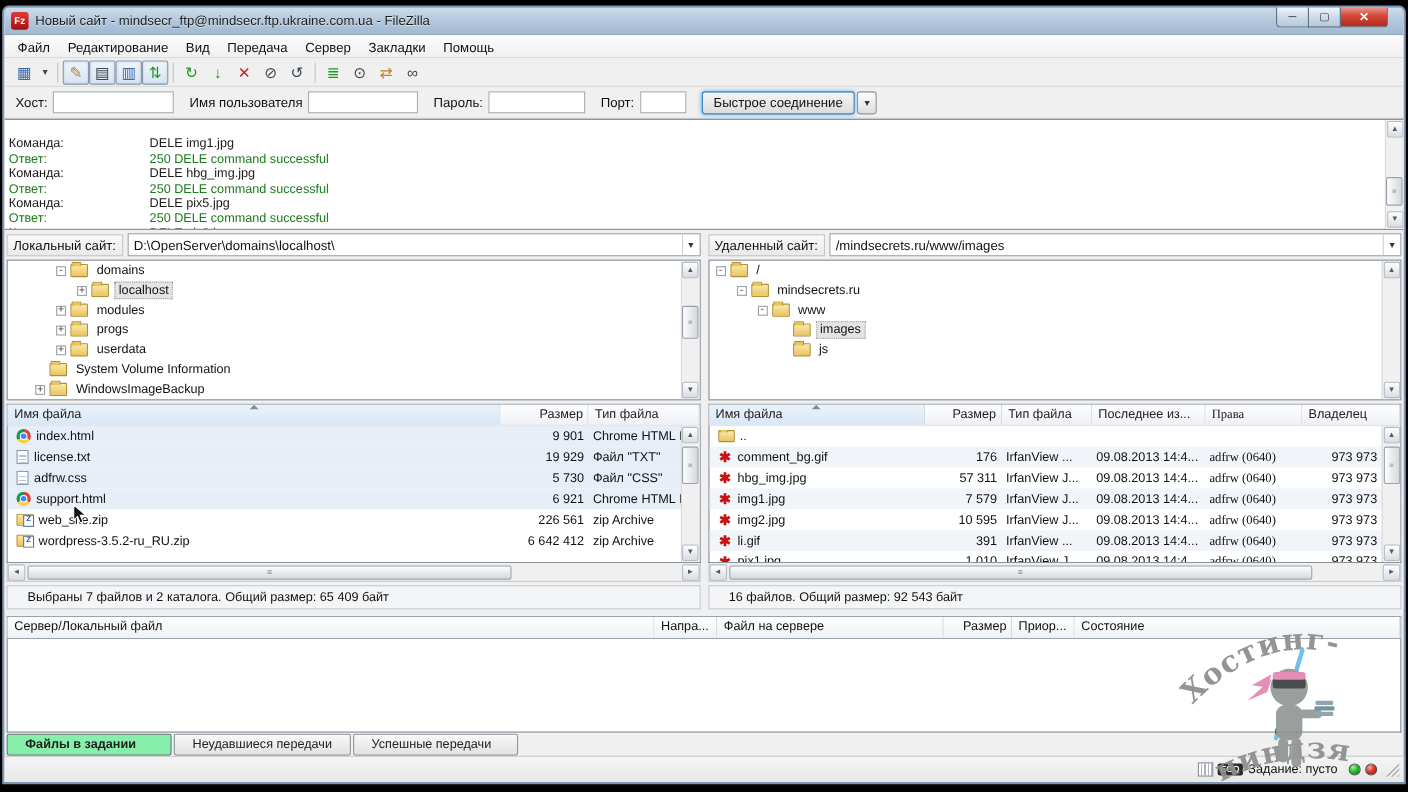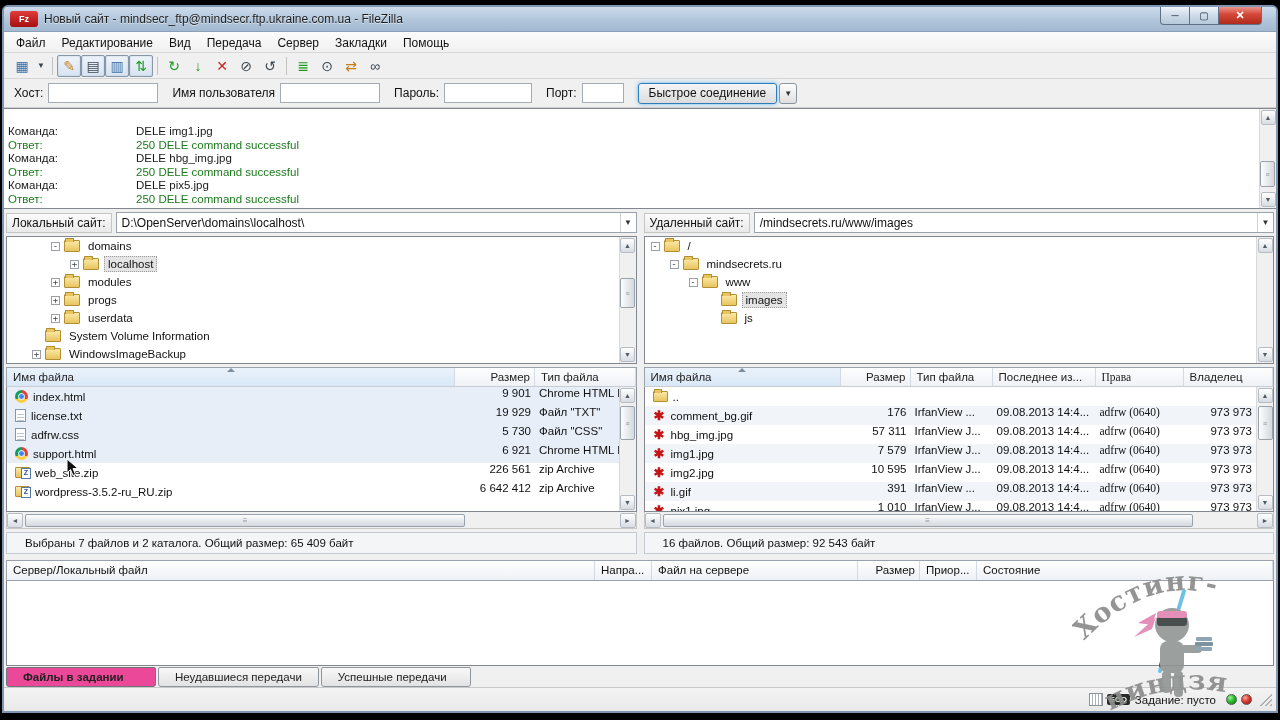--- a/index.html
+++ b/index.html
@@ -5,21 +5,21 @@
   * { margin:0; padding:0; box-sizing:border-box; }
   html,body { width:1280px; height:720px; overflow:hidden; background:#000; font-family:"Liberation Sans",sans-serif; }
   .frame { position:relative; width:1280px; height:720px; background:#000; }
   .window { position:absolute; top:5px; left:2px; right:2px; bottom:7px;
     border:2px solid #7d96b2; border-radius:6px 6px 0 0;
     background:#f0f0f0; display:flex; flex-direction:column; overflow:hidden; }
 
   
   .titlebar { height:25px; flex:0 0 25px; display:flex; align-items:center; padding:0 6px;
     background:linear-gradient(#cddcec,#b3c7dc 50%,#a2b9d1); border-bottom:1px solid #8aa0b8; }
-  .app-icon { width:28px; height:16px; background:linear-gradient(#e23b3b,#a50f0f); border-radius:3px;
+  .app-icon { width:16px; height:16px; background:linear-gradient(#e23b3b,#a50f0f); border-radius:3px;
     color:#fff; font-size:9px; font-weight:bold; display:flex; align-items:center; justify-content:center; margin-right:6px; }
   .title { font-size:12px; color:#1c1c1c; text-shadow:0 1px 0 rgba(255,255,255,.6); flex:1;
     white-space:nowrap; overflow:hidden; }
   .win-buttons { display:flex; align-self:flex-start; margin-top:-1px; margin-right:8px; }
   .wbtn { width:30px; height:19px; border:1px solid #5f7285; border-top:none;
     background:linear-gradient(#f4f8fb,#cfdce9 50%,#b6c8da); color:#1a2a3a; font-size:10px;
     display:flex; align-items:center; justify-content:center; margin-left:-1px; }
   .wbtn.min { border-radius:0 0 0 4px; }
   .wbtn.close { width:44px; border-radius:0 0 4px 0; background:linear-gradient(#f0a096,#d6493a 45%,#b02a1c);
     color:#fff; font-weight:bold; font-size:11px; }
@@ -91,21 +91,21 @@
   .folder::before { content:""; position:absolute; top:-3px; left:0; width:7px; height:3px;
     background:#e9c45f; border:1px solid #b08f35; border-bottom:none; border-radius:1px 1px 0 0; }
 
   .list-header { height:20px; flex:0 0 20px; display:flex; border:1px solid #9aa2ab; border-bottom:1px solid #c8cdd4; background:#fff; }
   .hcell { position:relative; border-right:1px solid #d4dae2; background:linear-gradient(#fefefe,#eef1f6);
     font-size:11.5px; color:#222; padding:3px 4px 0 6px; white-space:nowrap; overflow:hidden; }
   .hcell.sorted { background:linear-gradient(#eaf3fc,#d9e7f6); }
   .sort-arrow { position:absolute; top:0; left:50%; margin-left:-4px; width:0; height:0;
     border-left:4px solid transparent; border-right:4px solid transparent; border-bottom:4px solid #7d8e9f; }
   .list-body { flex:1; background:#fff; border:1px solid #828790; border-top:none; position:relative; overflow:hidden; }
-  .file-row { height:19px; display:flex; font-size:11.5px; color:#111; padding-right:17px; }
+  .file-row { height:19px; display:flex; align-items:center; font-size:11.5px; color:#111; padding-right:17px; }
   .file-row.alt { background:#f1f5fa; }
   .file-row.sel { background:#e7eef8; }
   .fcell { white-space:nowrap; overflow:hidden; padding:0 4px; }
   .fcell.num { text-align:right; }
   .name-wrap { display:flex; align-items:center; overflow:hidden; }
 
   
   .lc-name{flex:0 0 448px;} .lc-size{flex:0 0 80px;} .lc-type{flex:1;}
   .rc-name{flex:0 0 196px;} .rc-size{flex:0 0 70px;} .rc-type{flex:0 0 82px;} .rc-mod{flex:0 0 103px;} .rc-perm{flex:0 0 88px;font-family:Liberation Serif, serif;} .rc-own{flex:1;}
 
@@ -142,21 +142,21 @@
   .q-split { height:6px; flex:0 0 6px; }
   .queue { flex:1; display:flex; flex-direction:column; padding:0 2px; min-height:0; }
   .qheader { height:21px; flex:0 0 21px; display:flex; border:1px solid #9aa2ab; background:#fff; }
   .qcell { border-right:1px solid #d4dae2; background:linear-gradient(#fefefe,#eef1f6); font-size:11.5px; color:#111;
     padding:3px 4px 0 6px; white-space:nowrap; overflow:hidden; }
   .qc1{flex:0 0 588px;} .qc2{flex:0 0 57px;} .qc3{flex:0 0 206px;} .qc4{flex:0 0 62px; text-align:right;} .qc5{flex:0 0 57px;} .qc6{flex:1;}
   .qbody { flex:1; background:#fff; border:1px solid #828790; border-top:none; position:relative; }
   .qtabs { height:21px; flex:0 0 21px; display:flex; align-items:stretch; padding-top:1px; background:#f0f0f0; }
   .qtab { border:1px solid #8f959c; background:linear-gradient(#f8f8f8,#e2e2e2); border-radius:2px 2px 3px 3px;
     font-size:11.5px; color:#222; padding:2px 16px; margin-right:2px; display:flex; align-items:center; min-width:150px; }
-  .qtab.active { background:#ec4899; font-weight:bold; border-color:#6e747a;text-align:right; }
+  .qtab.active { background:#86efac; font-weight:bold; border-color:#6e747a;text-align:right; }
 
   
   .statusbar { height:24px; flex:0 0 24px; background:linear-gradient(#f4f4f4,#e8e8e8); border-top:1px solid #c9c9c9;
     display:flex; align-items:center; justify-content:flex-end; padding-right:4px; font-size:11.5px; color:#111; }
   .sb-grid { width:14px; height:13px; border:1px solid #8a929a; margin-right:4px; background:
     repeating-linear-gradient(90deg,#fff 0 2px,#aab4be 2px 3px), repeating-linear-gradient(#fff 0 2px,#aab4be 2px 3px); }
   .sb-badge { background:#2a2a2a; color:#e8ffe8; font-size:8px; font-weight:bold; padding:1px 3px; border-radius:2px; margin-right:5px; }
   .sb-text { margin-right:10px; }
   .led { width:11px; height:11px; border-radius:50%; margin-right:4px; border:1px solid #555; }
   .led.green { background:radial-gradient(circle at 35% 30%, #9cf49c, #27c127 45%, #0b7a0b); }

